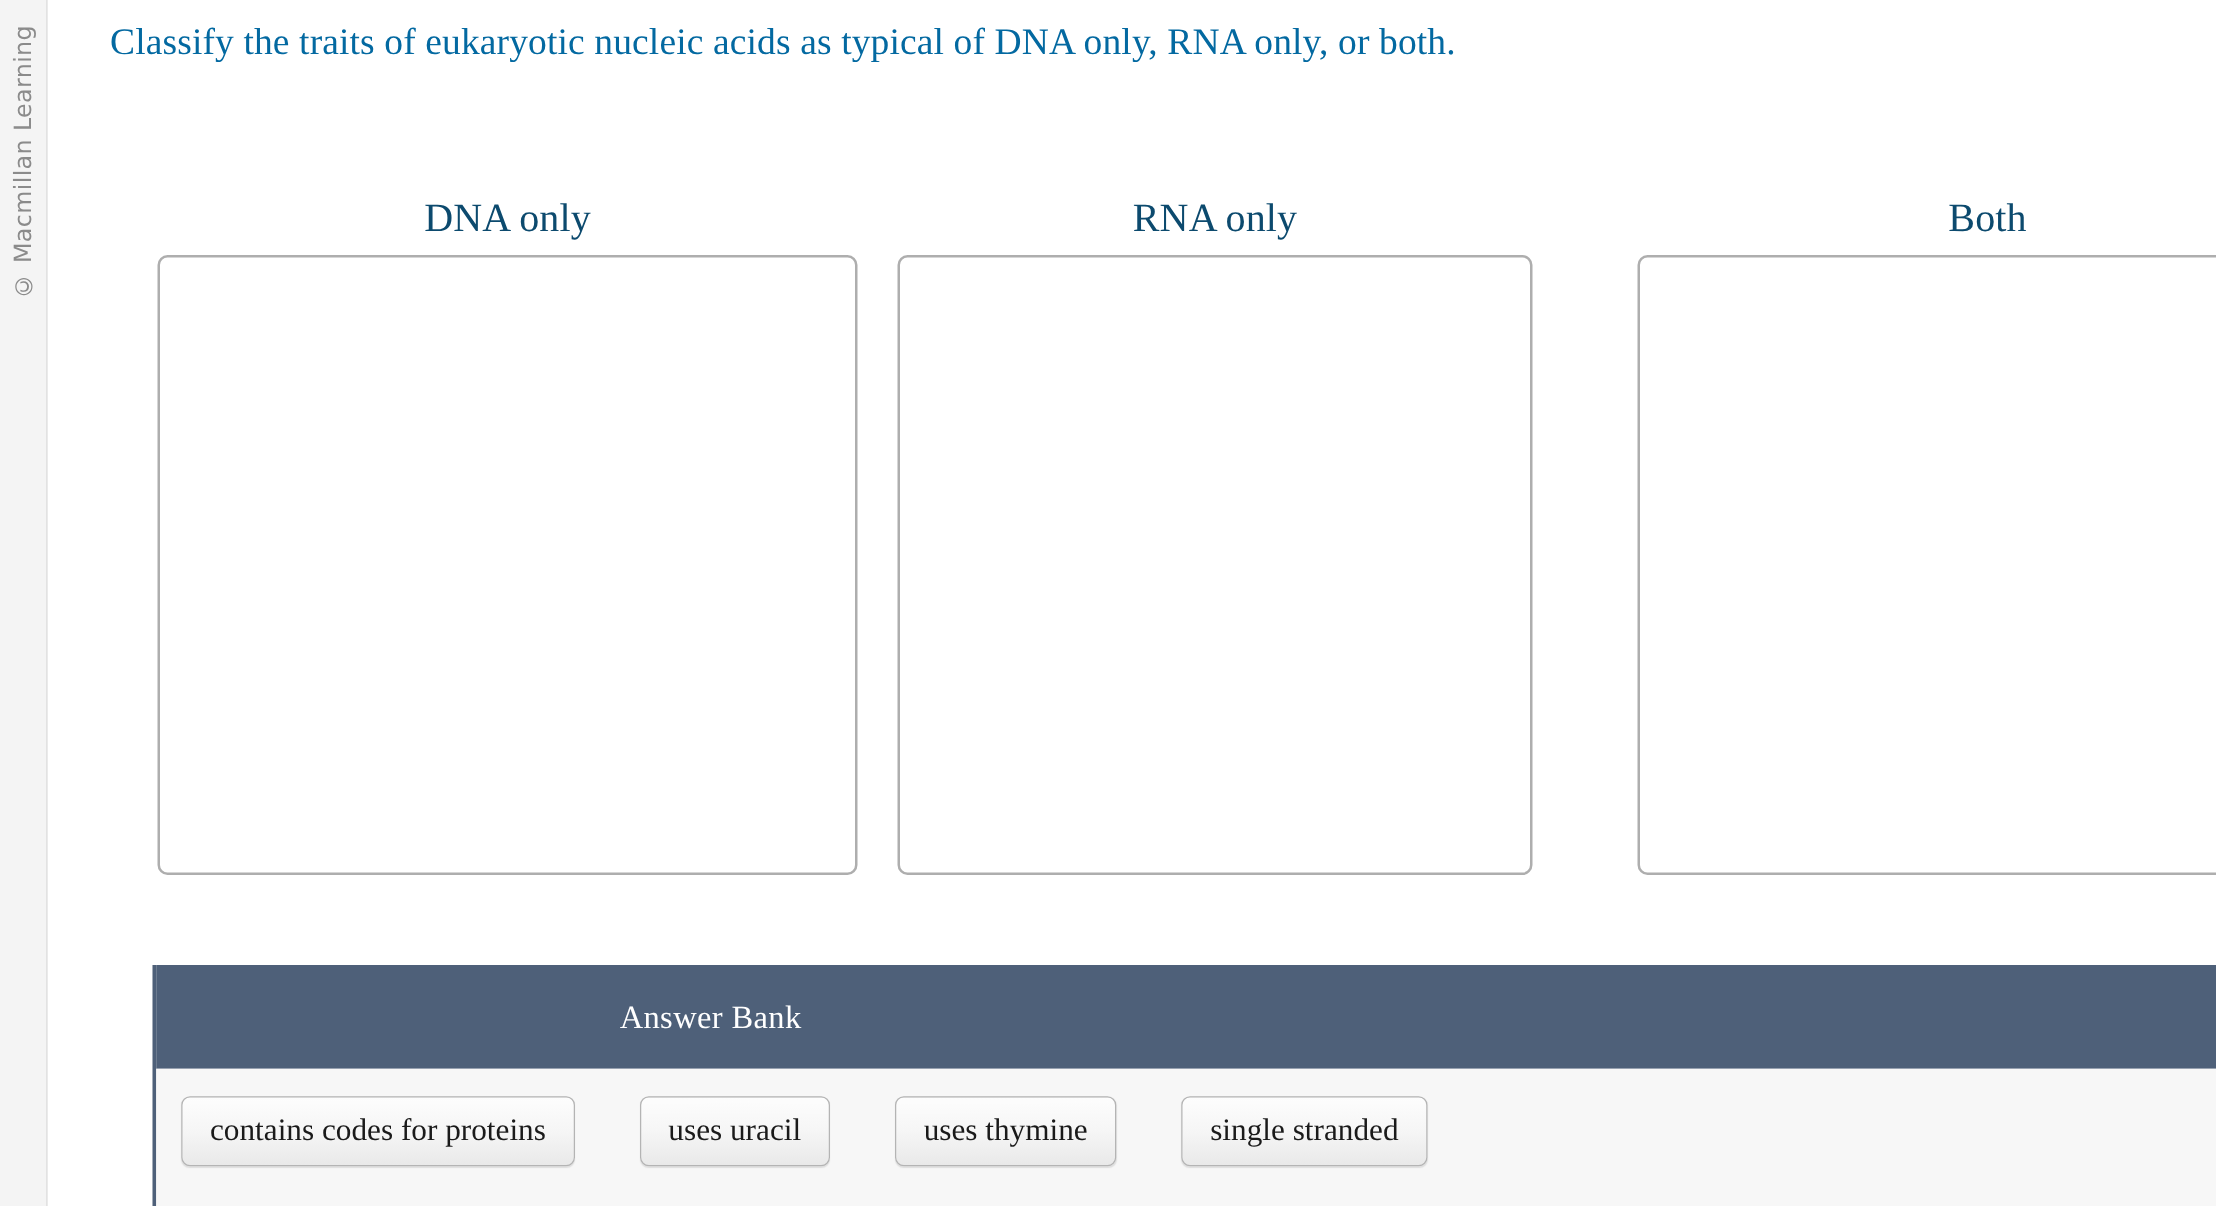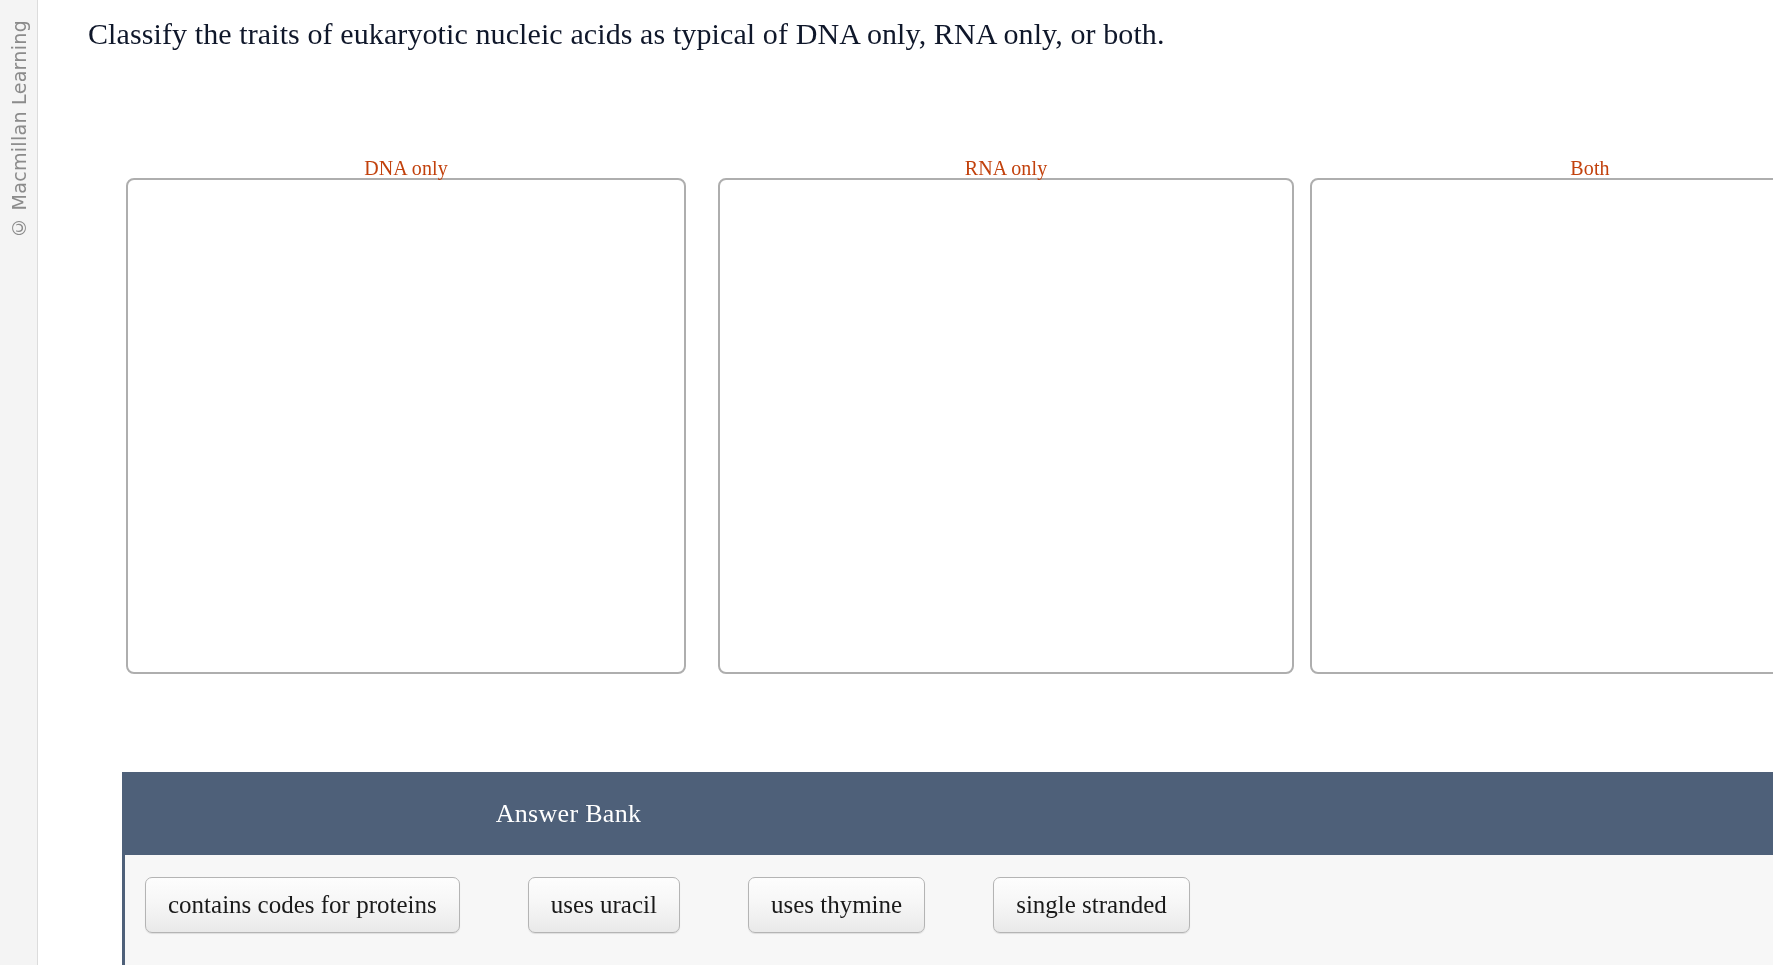--- a/index.html
+++ b/index.html
@@ -48,52 +48,53 @@
   }
 
   
   .prompt {
     position: absolute;
     left: 88px;
     top: 14px;
     width: 1600px;
     font-size: 30px;
     line-height: 1.3;
-    color: #0f172a;
+    color: #0369a1;
     letter-spacing: 0.1px;
   }
 
   
   .categories {
     position: absolute;
     left: 126px;
     top: 158px;
     width: 1700px;
     height: 580px;
   }
   .category {
     position: absolute;
     top: 0;
   }
   .category-label {
     text-align: center;
-    font-size: 20px;
-    color: #c2410c;
+    font-size: 32px;
+    color: #0c4a6e;
     line-height: 1;
+    padding-bottom: 14px;
     letter-spacing: 0.1px;
   }
   .dropzone {
     border: 2px solid #aeaeae;
     border-radius: 8px;
     background: #ffffff;
     height: 496px;
   }
 
   .cat-0 { left: 0px;    width: 560px; }
-  .cat-1 { left: 592px;  width: 576px; }
+  .cat-1 { left: 592px;  width: 508px; }
   .cat-2 { left: 1184px; width: 560px; }
 
   
   .answer-bank {
     position: absolute;
     left: 122px;
     top: 772px;
     width: 1700px;
     height: 193px;
     background: #f7f7f7;
@@ -126,21 +127,21 @@
     gap: 0;
     padding-left: 20px;
     white-space: nowrap;
   }
   .chip {
     display: inline-flex;
     align-items: center;
     justify-content: center;
     height: 56px;
     padding: 4px 22px;
-    margin-right: 68px;
+    margin-right: 52px;
     font-size: 25px;
     color: #1a1a1a;
     background: linear-gradient(to bottom, #fdfdfd 0%, #f6f6f6 48%, #e9e9e9 100%);
     border: 1px solid #b4b4b4;
     border-radius: 7px;
     box-shadow: 0 1px 1px rgba(0,0,0,0.10);
     cursor: grab;
     user-select: none;
     flex: 0 0 auto;
   }

